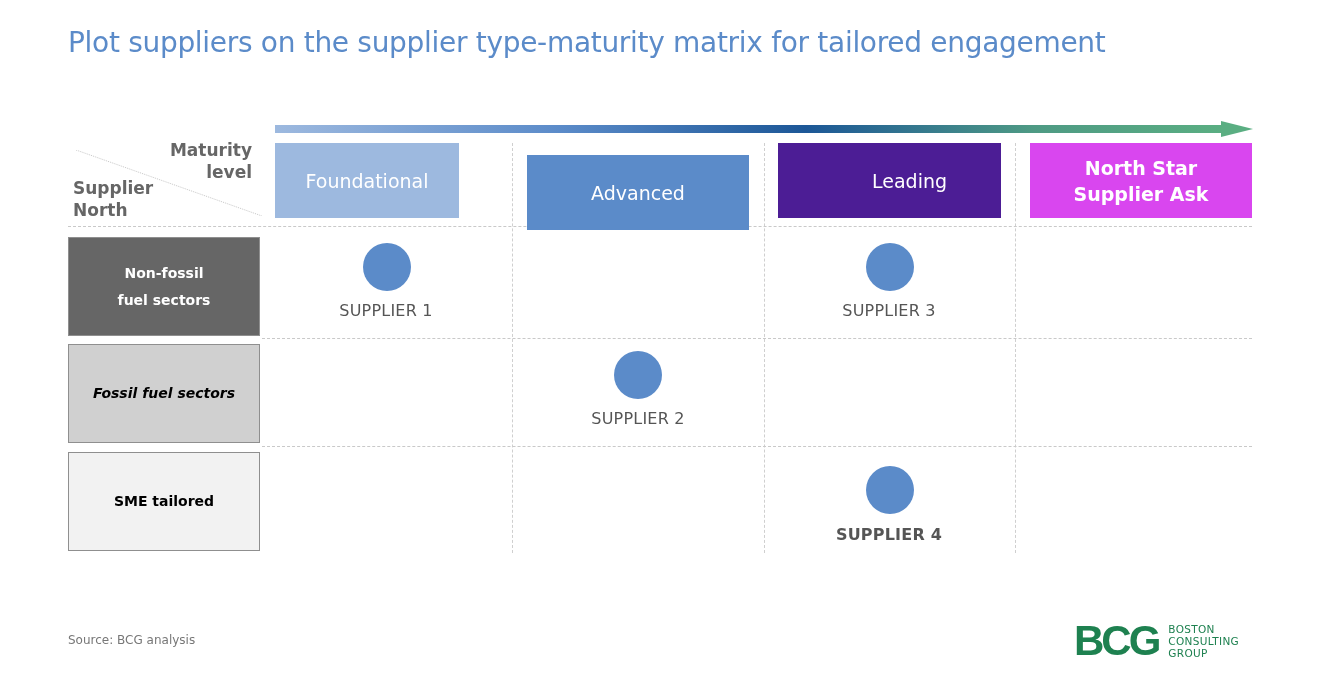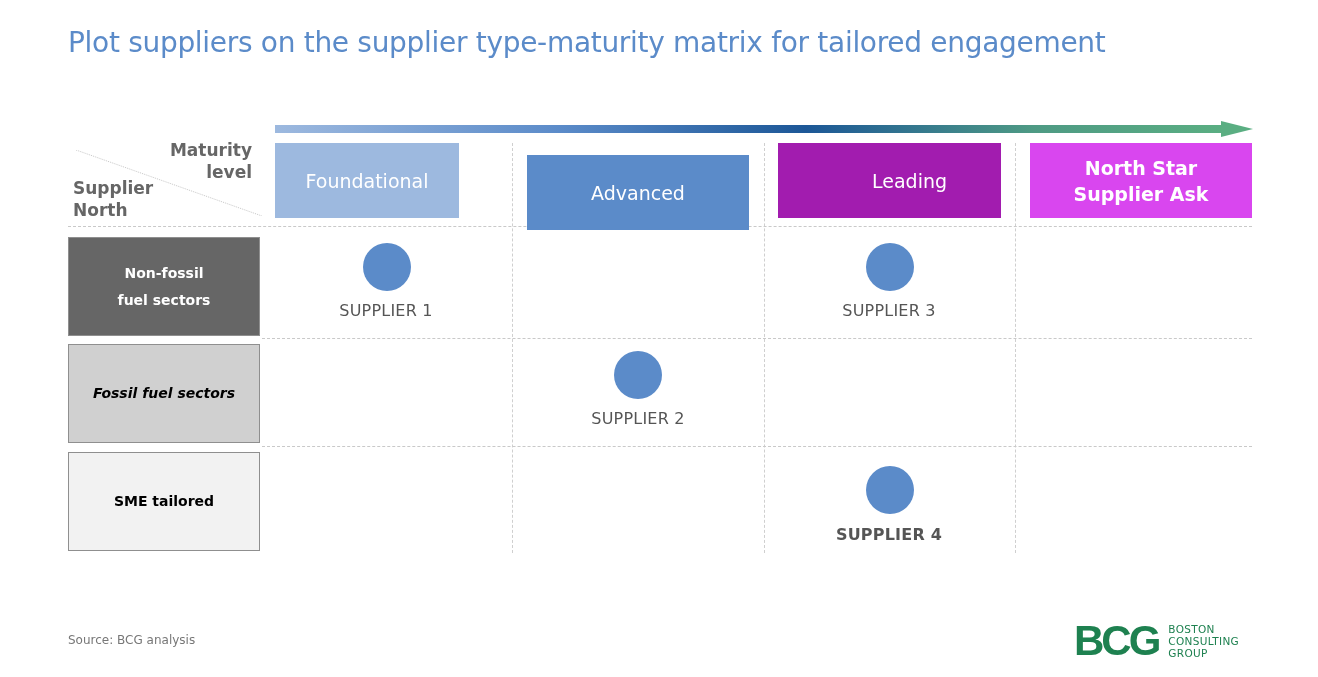--- a/index.html
+++ b/index.html
@@ -85,21 +85,21 @@
 <div class="hline" style="top:226px; left:68px; width:1184px;"></div>
 <div class="hline" style="top:338px;"></div>
 <div class="hline" style="top:446px;"></div>
 
 <div class="col-header" style="left:275px; width:184px; background:#9db9df;">
   <span>Foundational</span>
 </div>
 <div class="col-header" style="left:527px; width:222px; background:#5b8bc9;margin-top:12px;">
   <span>Advanced</span>
 </div>
-<div class="col-header" style="left:778px; width:223px; background:#a21caf;padding-left:40px;">
+<div class="col-header" style="left:778px; width:223px; background:#4c1d95;padding-left:40px;">
   <span>Leading</span>
 </div>
 <div class="col-header bold" style="left:1030px; width:222px; background:#d946ef; flex-direction:column;">
   <span>North Star</span>
   <span>Supplier Ask</span>
 </div>
 
 <div class="row-header" style="top:237px; background:#666666; color:#ffffff; flex-direction:column;">
   <span>Non-fossil</span>
   <span>fuel sectors</span>

